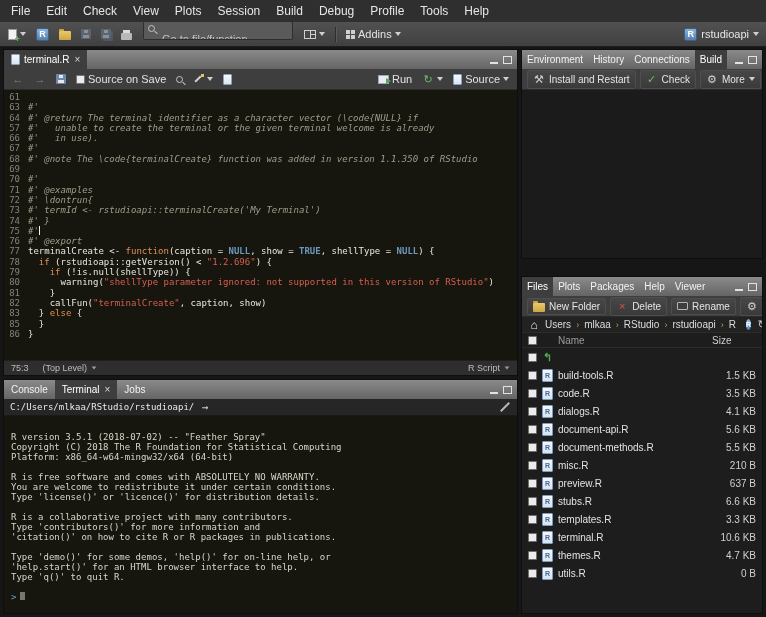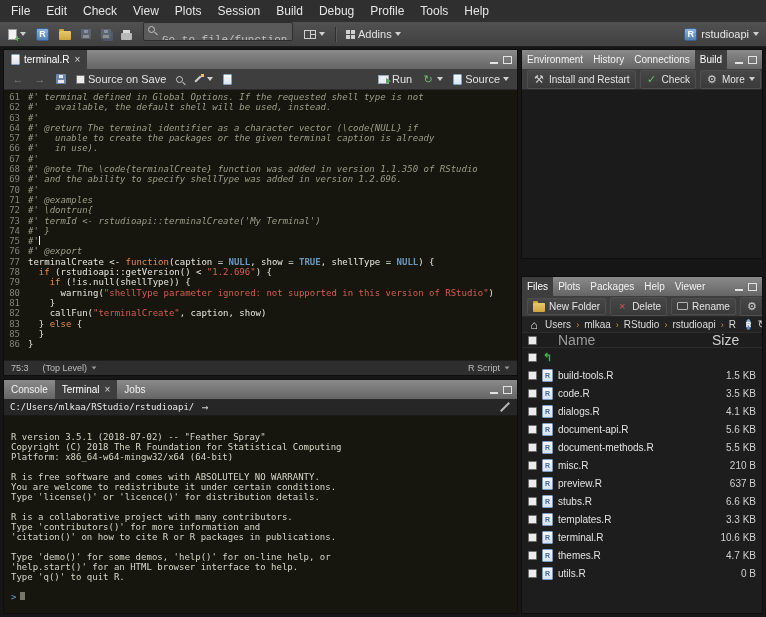--- a/index.html
+++ b/index.html
@@ -26,21 +26,21 @@
   .folder{width:12px;height:9px;background:linear-gradient(#e8c96a,#cda73e);border-radius:1px;position:relative;margin-top:2px;display:inline-block;}
   .folder::before{content:"";position:absolute;top:-2px;left:0;width:5px;height:2px;background:#cda73e;border-radius:1px 1px 0 0;}
   .floppy{width:10px;height:10px;background:#6f87a8;position:relative;border-radius:1px;display:inline-block;}
   .floppy::before{content:"";position:absolute;left:3px;top:1px;width:4px;height:3px;background:#dfe6f0;}
   .floppy::after{content:"";position:absolute;left:2px;bottom:1px;width:6px;height:3px;background:#e8e8e8;}
   .floppy.stack{box-shadow:2px 2px 0 #55708e;}
   .printer{width:11px;height:7px;background:#b8b8b8;border-radius:1px;position:relative;margin-top:4px;display:inline-block;}
   .printer::before{content:"";position:absolute;top:-3px;left:2px;width:7px;height:3px;background:#dcdcdc;}
   .goto-wrap{position:relative;margin:0 4px;}
   .goto{background:#5a5a5a;border:1px solid #2e2e2e;border-radius:2px;height:18px;width:150px;color:#ddd;
-    font-size:11px;padding:17px 4px 0 18px;font-family:Liberation Mono, monospace;outline:none;}
+    font-size:11px;padding:17px 4px 0 18px;font-family:Liberation Sans, sans-serif;outline:none;}
   .goto::placeholder{color:#c2c2c2;}
   .lens{position:absolute;left:5px;top:4px;width:7px;height:7px;border:1px solid #c4c4c4;border-radius:50%;}
   .lens::after{content:"";position:absolute;left:5px;top:6px;width:4px;height:1px;background:#c4c4c4;transform:rotate(45deg);}
   .lens.inline{position:relative;left:0;top:0;display:inline-block;flex:0 0 auto;}
   .grid4{display:inline-grid;grid-template-columns:4px 4px;gap:1px;}
   .grid4 i{width:4px;height:4px;background:#cfcfcf;display:block;}
   .panesic{width:12px;height:9px;border:1px solid #cfcfcf;position:relative;display:inline-block;}
   .panesic::before{content:"";position:absolute;left:5px;top:0;bottom:0;width:1px;background:#cfcfcf;}
   .panesic::after{content:"";position:absolute;left:6px;right:0;top:3px;height:1px;background:#cfcfcf;}
   .spacer{flex:1;}
@@ -116,21 +116,21 @@
   
   .crumbbar{height:16px;display:flex;align-items:center;background:#222222;padding:0 6px;gap:5px;font-size:10px;
     color:#dcdcdc;border-bottom:1px solid #2c2c2c;flex:0 0 auto;}
   .crumbs{display:inline-flex;align-items:center;gap:5px;}
   .crumb{color:#dcdcdc;}
   .crumb-sep{color:#cf9b43;font-size:9px;}
   .ic.home{color:#e6e6e6;font-size:12px;}
   .rball{width:11px;height:11px;border-radius:50%;background:radial-gradient(circle at 35% 30%,#9cc3e8,#3f6ea8);
     color:#fff;font-size:7px;font-weight:bold;display:inline-flex;align-items:center;justify-content:center;}
   .ftable{flex:1;background:#1d1d1d;overflow:hidden;min-height:0;}
-  .fhead{height:15px;display:flex;align-items:center;padding:0 6px;gap:5px;font-size:14px;color:#9c9c9c;border-bottom:1px solid #2c2c2c;}
+  .fhead{height:15px;display:flex;align-items:center;padding:0 6px;gap:5px;font-size:10px;color:#9c9c9c;border-bottom:1px solid #2c2c2c;}
   .frow{height:18px;display:flex;align-items:center;padding:0 6px;gap:5px;font-size:10px;color:#e2e2e2;}
   .fcb{width:9px;height:9px;background:#ececec;border:1px solid #6f6f6f;border-radius:1px;flex:0 0 auto;}
   .ficol{width:11px;flex:0 0 auto;}
   .ficon{width:11px;height:13px;background:linear-gradient(#f4f7fb,#d7e3f2);border:1px solid #7d9cc0;border-radius:1px;
     display:inline-flex;align-items:center;justify-content:center;font-size:7px;font-weight:bold;color:#44699c;flex:0 0 auto;}
   .upicon{width:11px;color:#4cb050;font-weight:bold;font-size:11px;text-align:center;flex:0 0 auto;}
   .fname{flex:1;overflow:hidden;white-space:nowrap;}
   .fsize{width:44px;text-align:right;color:#d0d0d0;flex:0 0 auto;}
   .fhead .fsize{text-align:left;}
   .project{margin-left:auto;display:flex;align-items:center;gap:4px;color:#e6e6e6;font-size:11px;padding-right:2px;}
@@ -251,53 +251,47 @@
             </span>
           <span class="tbtn">
             <span class="fdoc"></span>
             <span>Source</span>
             <span class="caret"></span>
           </span>
         </div>
         <div class="editor" id="editor-lines">
             <div class="cl">
               <span class="ln">61</span>
-              <span class="ct"><span class="tk-cm">#' terminal defined in Global Options. If the requested shell type is not</span></span>
-            </div>
-            <div class="cl">
-              <span class="ln">62</span>
-              <span class="ct"><span class="tk-cm">#'   available, the default shell will be used, instead.</span></span>
             </div>
             <div class="cl">
               <span class="ln">63</span>
               <span class="ct"><span class="tk-cm">#'</span></span>
             </div>
             <div class="cl">
               <span class="ln">64</span>
               <span class="ct"><span class="tk-cm">#' @return The terminal identifier as a character vector (\code{NULL} if</span></span>
             </div>
             <div class="cl">
               <span class="ln">57</span>
-              <span class="ct"><span class="tk-cm">#'   unable to create the packages or the given terminal caption is already</span></span>
+              <span class="ct"><span class="tk-cm">#'   unable to create the terminal or the given terminal welcome is already</span></span>
             </div>
             <div class="cl">
               <span class="ln">66</span>
               <span class="ct"><span class="tk-cm">#'   in use).</span></span>
             </div>
             <div class="cl">
               <span class="ln">67</span>
               <span class="ct"><span class="tk-cm">#'</span></span>
             </div>
             <div class="cl">
               <span class="ln">68</span>
               <span class="ct"><span class="tk-cm">#' @note The \code{terminalCreate} function was added in version 1.1.350 of RStudio</span></span>
             </div>
             <div class="cl">
               <span class="ln">69</span>
-              <span class="ct"><span class="tk-cm">#' and the ability to specify shellType was added in version 1.2.696.</span></span>
             </div>
             <div class="cl">
               <span class="ln">70</span>
               <span class="ct"><span class="tk-cm">#'</span></span>
             </div>
             <div class="cl">
               <span class="ln">71</span>
               <span class="ct"><span class="tk-cm">#' @examples</span></span>
             </div>
             <div class="cl">

